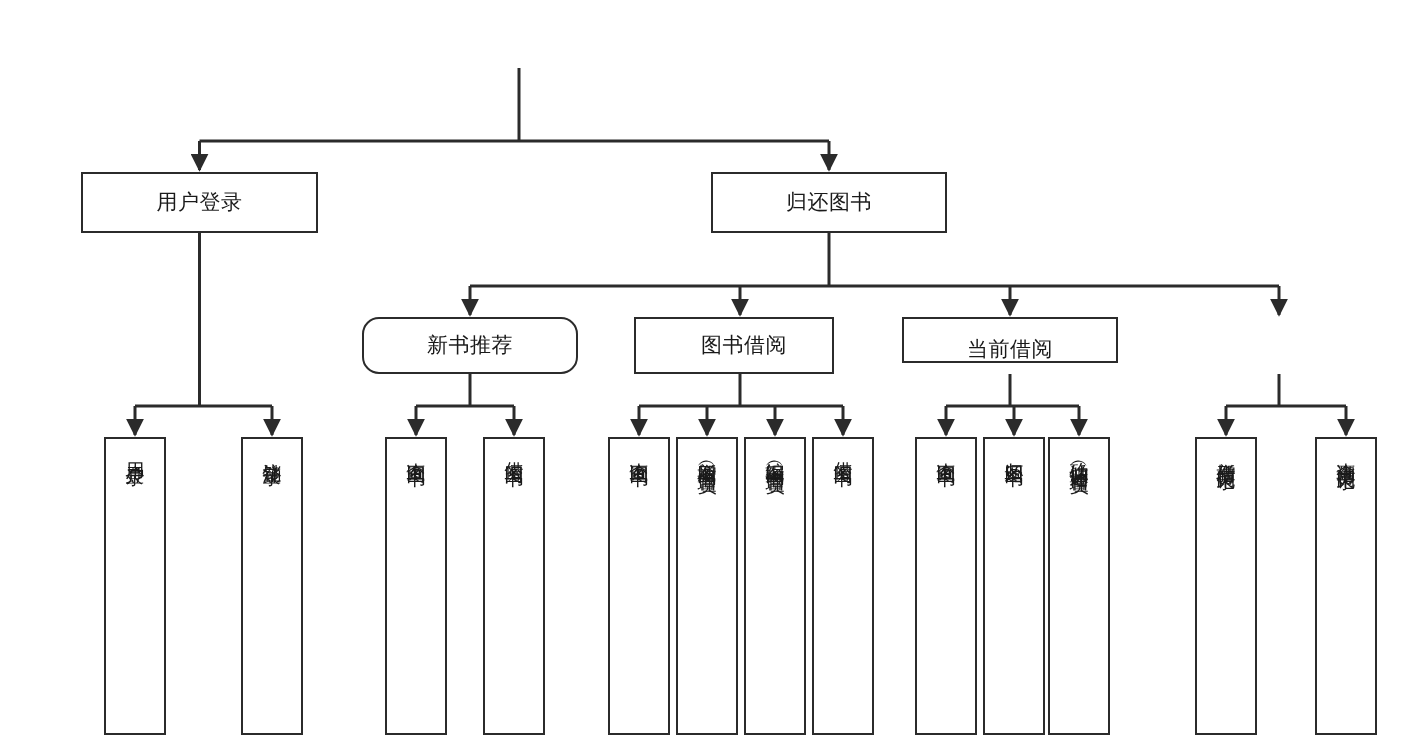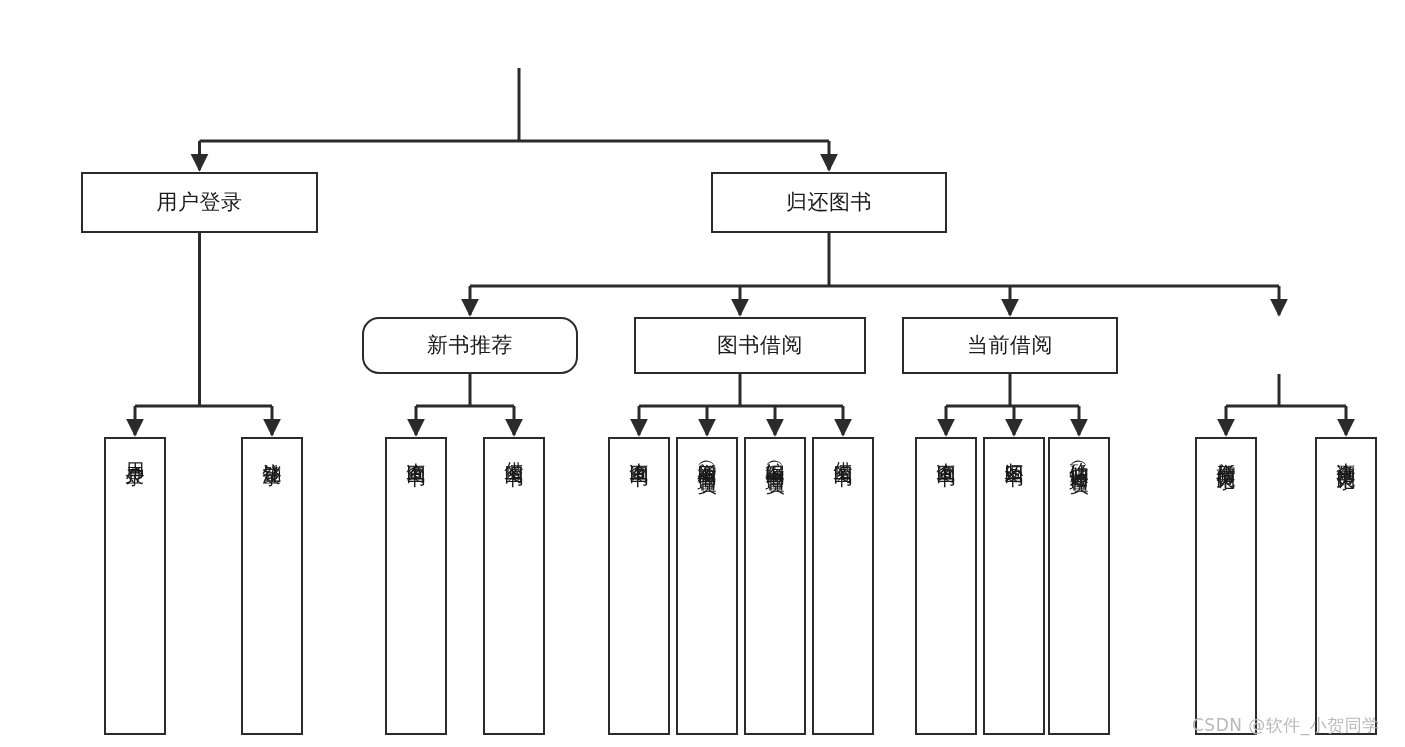--- a/index.html
+++ b/index.html
@@ -121,24 +121,24 @@
   <div class="node level1" id="node-user-login" style="left: 81px; top: 172px; width: 237px; height: 61px;">
     <span class="node-label">用户登录</span>
   </div>
   <div class="node level1" id="node-book-manage" style="left: 711px; top: 172px; width: 236px; height: 61px;">
     <span class="node-label">归还图书</span>
   </div>
 
   <div class="node level2" id="node-new-book-recommend" style="left: 362px; top: 317px; width: 216px; height: 57px; border-radius: 17px;">
     <span class="node-label">新书推荐</span>
   </div>
-  <div class="node level2" id="node-book-borrow" style="left: 634px; top: 317px; width: 232px; height: 57px; padding-left: 20px;">
+  <div class="node level2" id="node-book-borrow" style="left: 634px; top: 317px; width: 200px; height: 57px; padding-left: 20px;">
     <span class="node-label">图书借阅</span>
   </div>
-  <div class="node level2" id="node-current-borrow" style="left: 902px; top: 317px; width: 216px; height: 57px;">
+  <div class="node level2" id="node-current-borrow" style="left: 902px; top: 317px; width: 216px; height: 46px; align-items: flex-end;">
     <span class="node-label">当前借阅</span>
   </div>
 
   <div id="leaf-container">
       <div class="node leaf" style="left: 104px; top: 437px; width: 62px; height: 298px;">
         <span class="node-label">用户登录</span>
       </div>
       <div class="node leaf" style="left: 241px; top: 437px; width: 62px; height: 298px;">
         <span class="node-label">注销登录</span>
       </div>
@@ -170,14 +170,13 @@
         <span class="node-label">确认归还（管理员）</span>
       </div>
       <div class="node leaf" style="left: 1195px; top: 437px; width: 62px; height: 298px;">
         <span class="node-label">新增借阅记录</span>
       </div>
       <div class="node leaf" style="left: 1315px; top: 437px; width: 62px; height: 298px;">
         <span class="node-label">查询借阅记录</span>
       </div>
     </div>
 
-  <div id="watermark">CSDN @软件_小贺同学</div>
 </div>
 
 </body></html>

